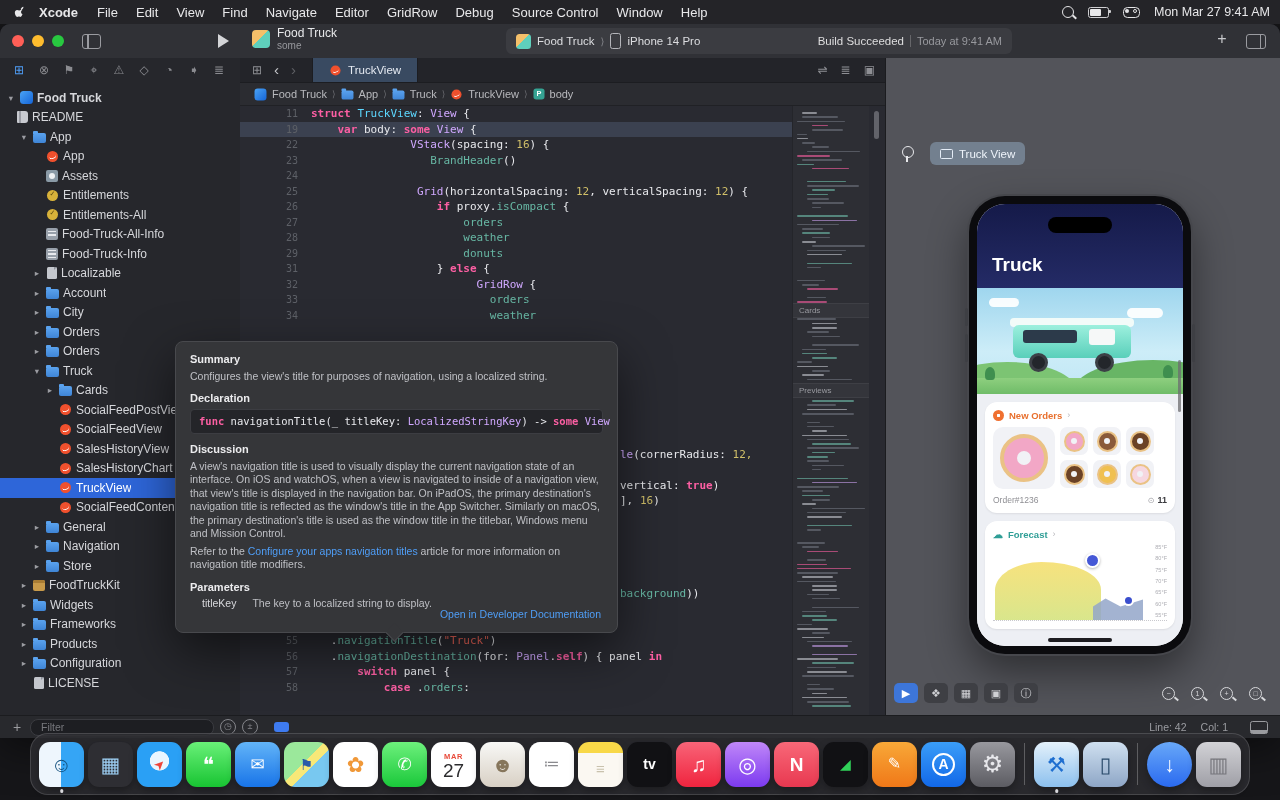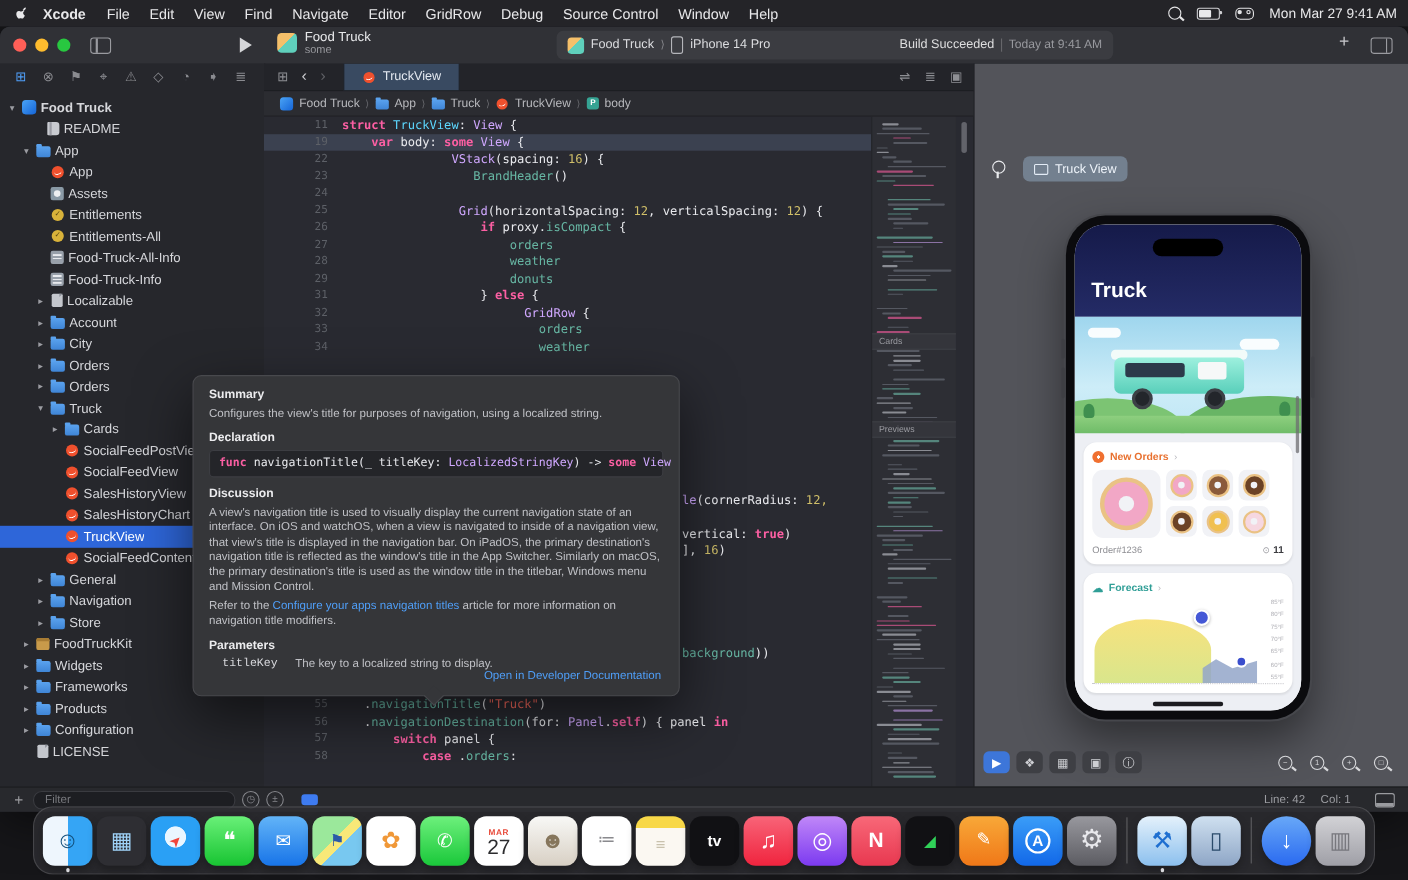--- a/index.html
+++ b/index.html
@@ -116,21 +116,21 @@
 
   
   .popover{position:absolute;left:175px;top:317px;width:443px;height:292px;background:#353639;border:1px solid #48494d;border-radius:8px;box-shadow:0 18px 50px rgba(0,0,0,.55);z-index:40;padding:11px 14px;box-sizing:border-box;font-size:10.5px;color:#bfc0c5;line-height:13.5px}
   .popover::after{content:"";position:absolute;left:212px;bottom:-7px;width:12px;height:12px;background:#353639;border-right:1px solid #48494d;border-bottom:1px solid #48494d;transform:rotate(45deg)}
   .pop-h{font-weight:bold;color:#ececee;font-size:11px;margin:9px 0 3px}
   .pop-h.first{margin-top:0}
   .decl-box{background:#242529;border:1px solid #3c3d42;border-radius:4px;padding:5px 8px;font-family:"DejaVu Sans Mono",monospace;font-size:10.5px;white-space:nowrap;margin:3px 0 2px}
   .pop-p.mt{margin-top:4px}
   .pop-link{color:#4f9ef7}
   .param-row{display:flex;gap:16px}
-  .param-name{font-family:Liberation Mono, monospace;color:#d8d9dd;margin-left:12px}
+  .param-name{font-family:Liberation Sans, sans-serif;color:#d8d9dd;margin-left:12px}
   .open-link{position:absolute;right:16px;bottom:11px;color:#4f9ef7;font-size:10.5px}
 
   
   .canvas{position:absolute;left:886px;top:34px;width:394px;height:658px;background:#53545a}
   .pin{position:absolute;left:16px;top:88px;width:10px;height:10px;border:1.6px solid #e8e9ec;border-radius:50%}
   .pin::after{content:"";position:absolute;left:3.2px;top:9px;width:1.6px;height:6px;background:#e8e9ec}
   .chip{position:absolute;left:44px;top:84px;height:23px;background:#73808f;border-radius:6px;display:flex;align-items:center;gap:6px;padding:0 10px;color:#eef3fa;font-size:11.5px}
   .chip-ico{width:11px;height:8px;border:1.3px solid #e4ecf6;border-radius:1.5px}
   .phone{position:absolute;left:83px;top:138px;width:222px;height:458px;background:#0b0b0e;border-radius:36px;box-shadow:0 0 0 2px #46474c,0 18px 40px rgba(0,0,0,.45)}
   .pbtn{position:absolute;background:#3e3f44;border-radius:2px}
@@ -321,21 +321,21 @@
           <span class="nav-ico">◔</span>
           <span class="nav-ico">➧</span>
           <span class="nav-ico">≣</span>
         </div>
       <div id="tree" class="tree">
           <div class="trow bold" style="padding-left: 6px;">
             <span class="chev">▾</span>
             <span class="fi fi-app"></span>
             <span class="tlabel">Food Truck</span>
           </div>
-          <div class="trow" style="padding-left: 29px; text-align: right;">
+          <div class="trow" style="padding-left: 3px; text-align: right;">
             <span class="chev"></span>
             <span class="fi fi-book"></span>
             <span class="tlabel">README</span>
           </div>
           <div class="trow" style="padding-left: 19px;">
             <span class="chev">▾</span>
             <span class="fi fi-folder"></span>
             <span class="tlabel">App</span>
           </div>
           <div class="trow" style="padding-left: 32px;">

